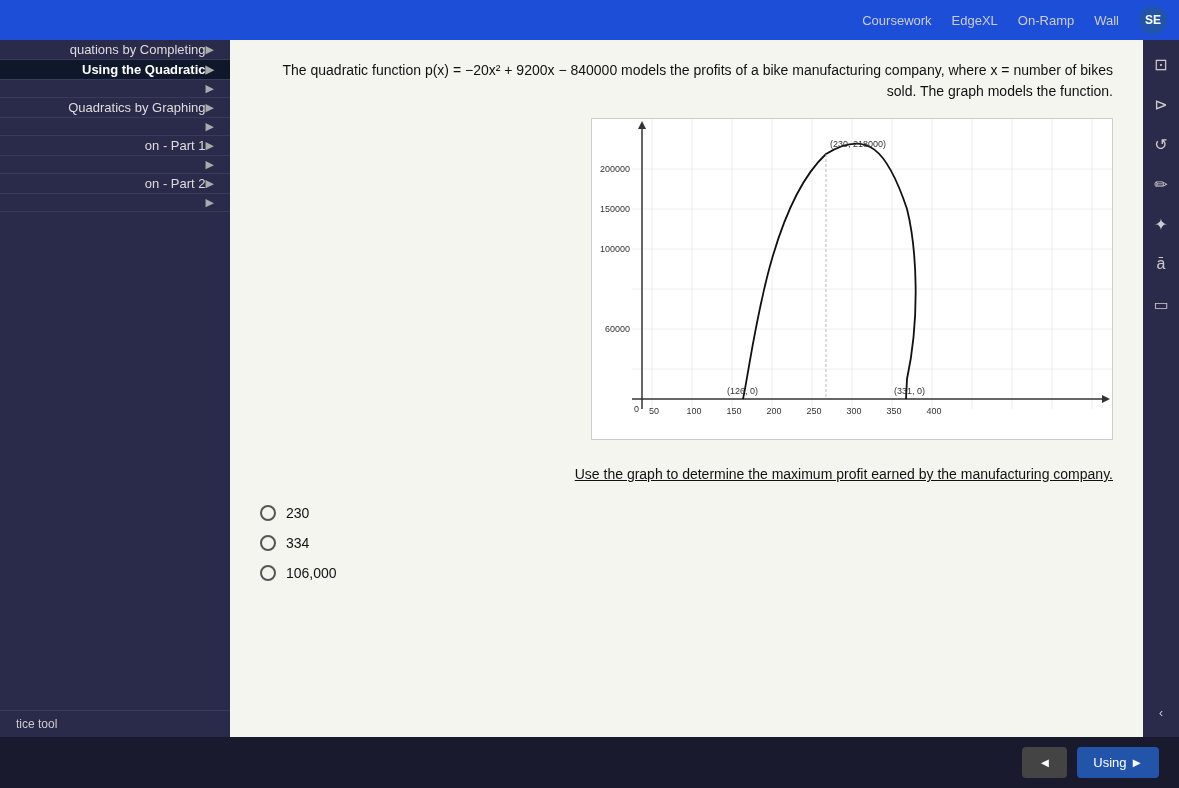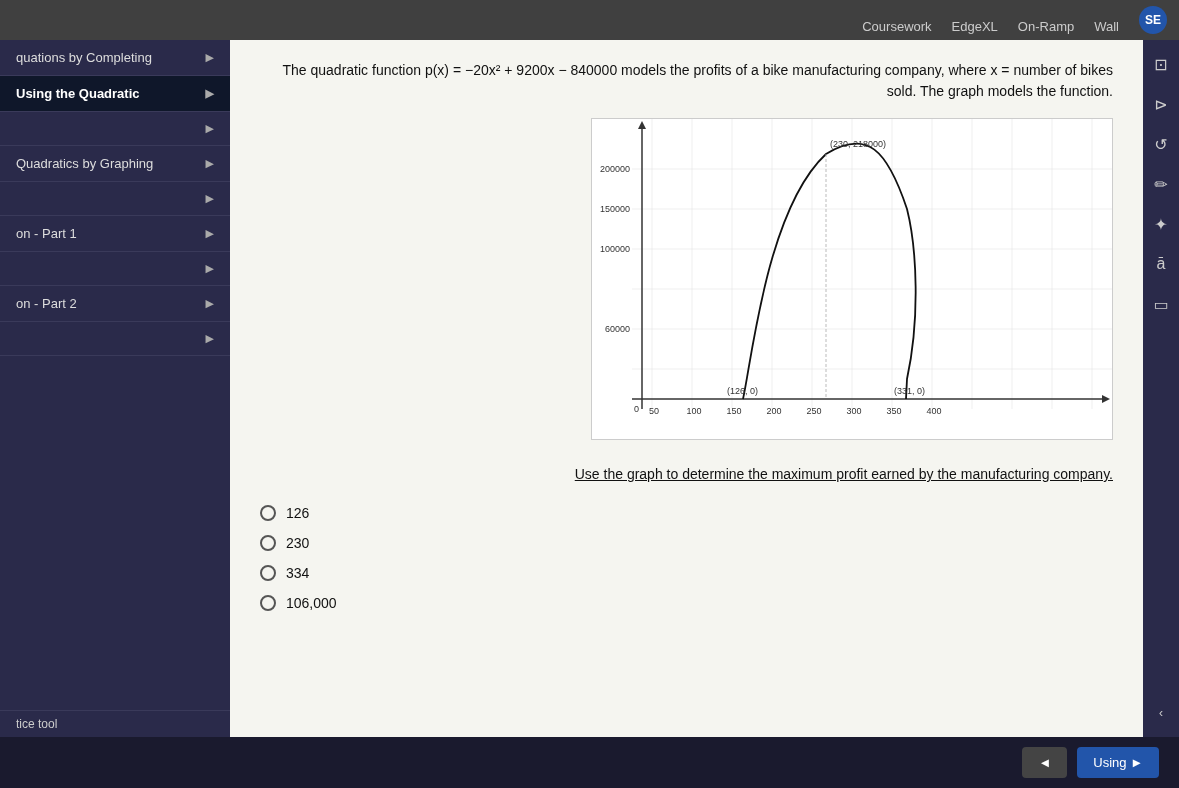--- a/index.html
+++ b/index.html
@@ -9,23 +9,23 @@
       width: 1179px;
       height: 788px;
       overflow: hidden;
       display: flex;
       flex-direction: column;
     }
 
     
     .top-nav {
       display: flex;
-      align-items: flex-end;
+      align-items: center;
       justify-content: flex-end;
-      background: #404040;
+      background: #1d4ed8;
       padding: 6px 12px;
       gap: 20px;
       flex-shrink: 0;
     }
     .nav-item {
       color: #ccc;
       font-size: 13px;
       cursor: pointer;
     }
     .se-badge {
@@ -52,22 +52,22 @@
     .sidebar {
       width: 230px;
       background: #2a2a4a;
       flex-shrink: 0;
       display: flex;
       flex-direction: column;
     }
     .sidebar-item {
       display: flex;
       align-items: center;
-      justify-content: space-between;
-      padding: 10px 16px;
+      justify-content: flex-end;
+      padding: 2px 16px;
       color: #ddd;
       font-size: 13px;
       border-bottom: 1px solid #3a3a5a;
       cursor: pointer;
     }
     .sidebar-item.highlighted {
       background: #0f172a;
       color: white;
       font-weight: bold;
     }
@@ -337,24 +337,20 @@
         </svg>
       </div>
 
       
       <div class="question-text">Use the graph to determine the maximum profit earned by the manufacturing company.</div>
 
       
       <div class="answer-choices">
         <div class="answer-option">
           <div class="radio-circle"></div>
-          <span class="answer-label">126</span>
-        </div>
-        <div class="answer-option">
-          <div class="radio-circle"></div>
           <span class="answer-label">230</span>
         </div>
         <div class="answer-option">
           <div class="radio-circle"></div>
           <span class="answer-label">334</span>
         </div>
         <div class="answer-option">
           <div class="radio-circle"></div>
           <span class="answer-label">106,000</span>
         </div>

